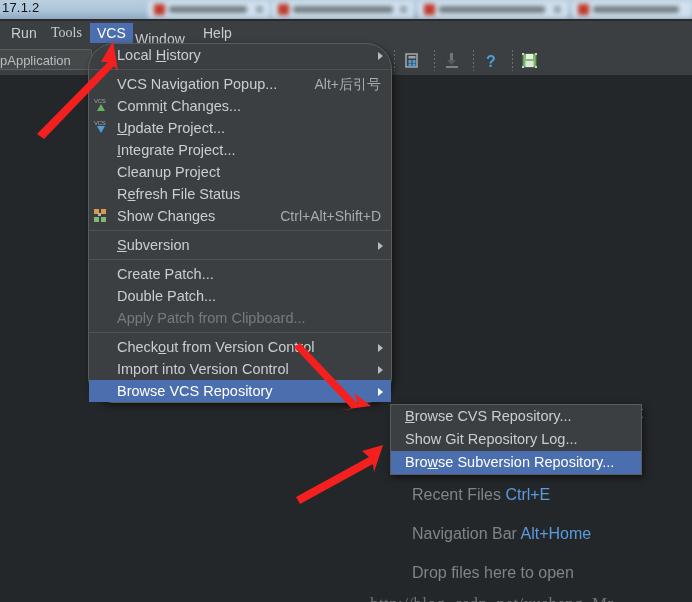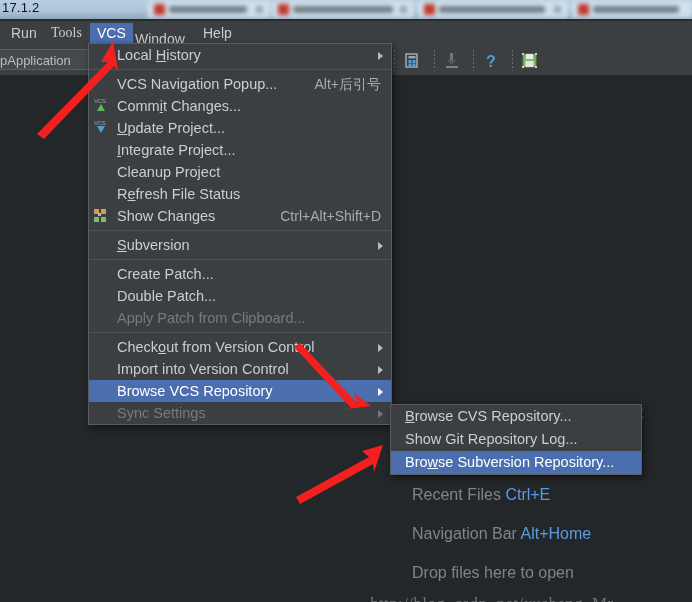--- a/index.html
+++ b/index.html
@@ -359,21 +359,21 @@
     <div class="hint" style="left:412px; top:450px;">
       <span>Navigation Bar</span>
       <span class="key">Alt+Home</span>
     </div>
     <div class="hint" style="left:412px; top:489px;">
       <span>Drop files here to open</span>
     </div>
     <div id="watermark" style="left:370px; top:519px;">http://blog. csdn. net/xusheng_Mr</div>
   </div>
 
-  <div class="popup" id="vcs-popup" style="left:88px; top:24px; width:304px;">
+  <div class="popup" id="vcs-popup" style="left:88px; top:24px; width:304px;border-radius:26px;">
 
     <div class="mi">
       <span class="lbl">Local <u>H</u>istory</span>
       <span class="arrow"></span>
     </div>
 
     <div class="sep"></div>
 
     <div class="mi">
       <span class="lbl">VCS Navigation Popup...</span>
@@ -452,24 +452,20 @@
     <div class="mi">
       <span class="lbl">Import into Version Control</span>
       <span class="arrow"></span>
     </div>
 
     <div class="mi hl">
       <span class="lbl">Browse VCS Repository</span>
       <span class="arrow"></span>
     </div>
 
-    <div class="mi dim">
-      <span class="lbl">Sync Settings</span>
-      <span class="arrow"></span>
-    </div>
   </div>
 
   <div class="popup" id="browse-submenu" style="left:390px; top:385px; width:252px;">
     <div class="mi" style="height:23px;line-height:23px;">
       <span class="lbl" style="left:14px;"><u>B</u>rowse CVS Repository...</span>
     </div>
     <div class="mi" style="height:23px;line-height:23px;">
       <span class="lbl" style="left:14px;text-align:center;">Show Git Repository Log...</span>
     </div>
     <div class="mi hl" style="height:23px;line-height:23px;">

